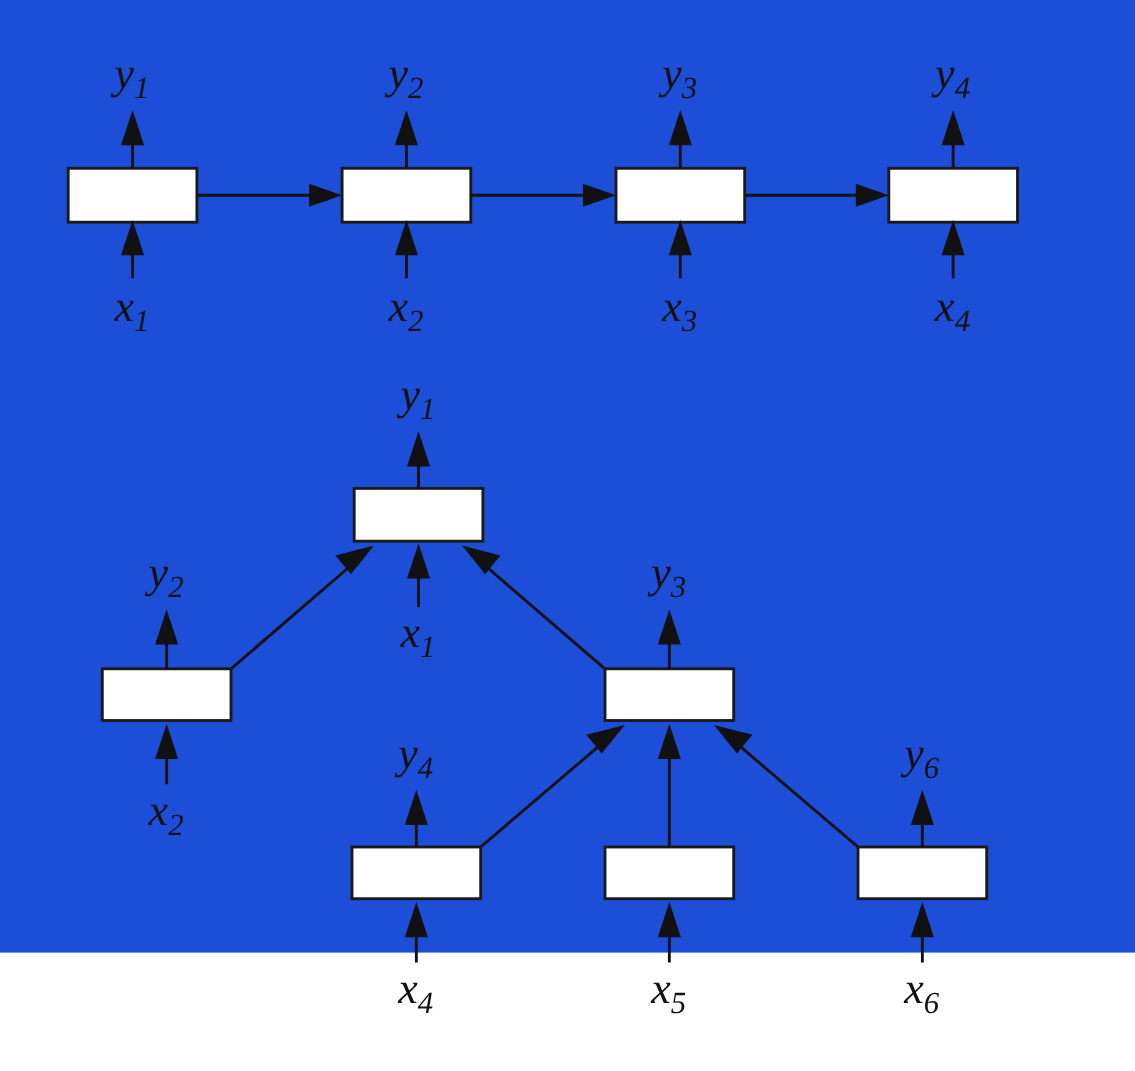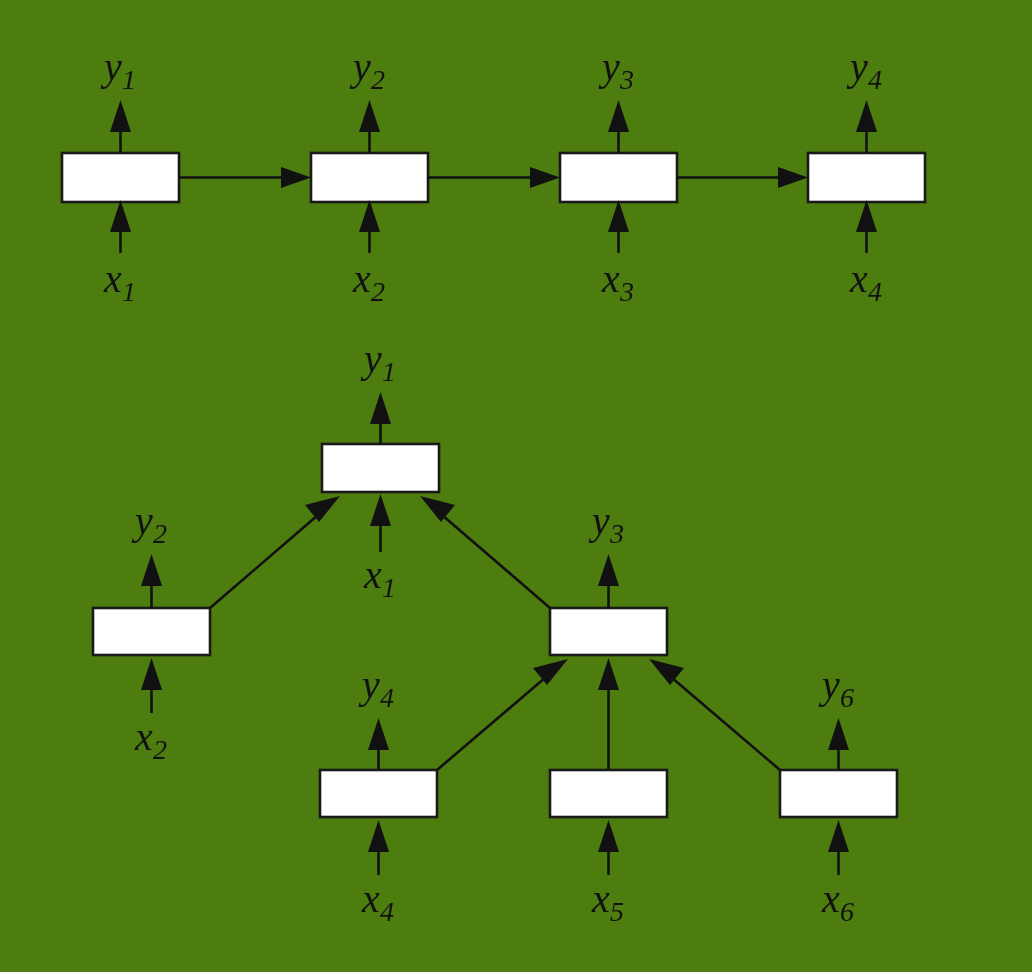--- a/index.html
+++ b/index.html
@@ -9,22 +9,22 @@
   }
   body {
     width: 1032px;
     height: 974px;
     font-family: "Liberation Serif", "DejaVu Serif", serif;
     overflow: hidden;
   }
   #figure-root {
     position: relative;
     width: 1032px;
-    height: 972px;
-    background: #4d7c0f;
+    height: 866px;
+    background: #1d4ed8;
   }
   svg#figure-svg {
     position: absolute;
     left: 0;
     top: 0;
     width: 1032px;
     height: 974px;
     display: block;
   }
   .unit-box {

